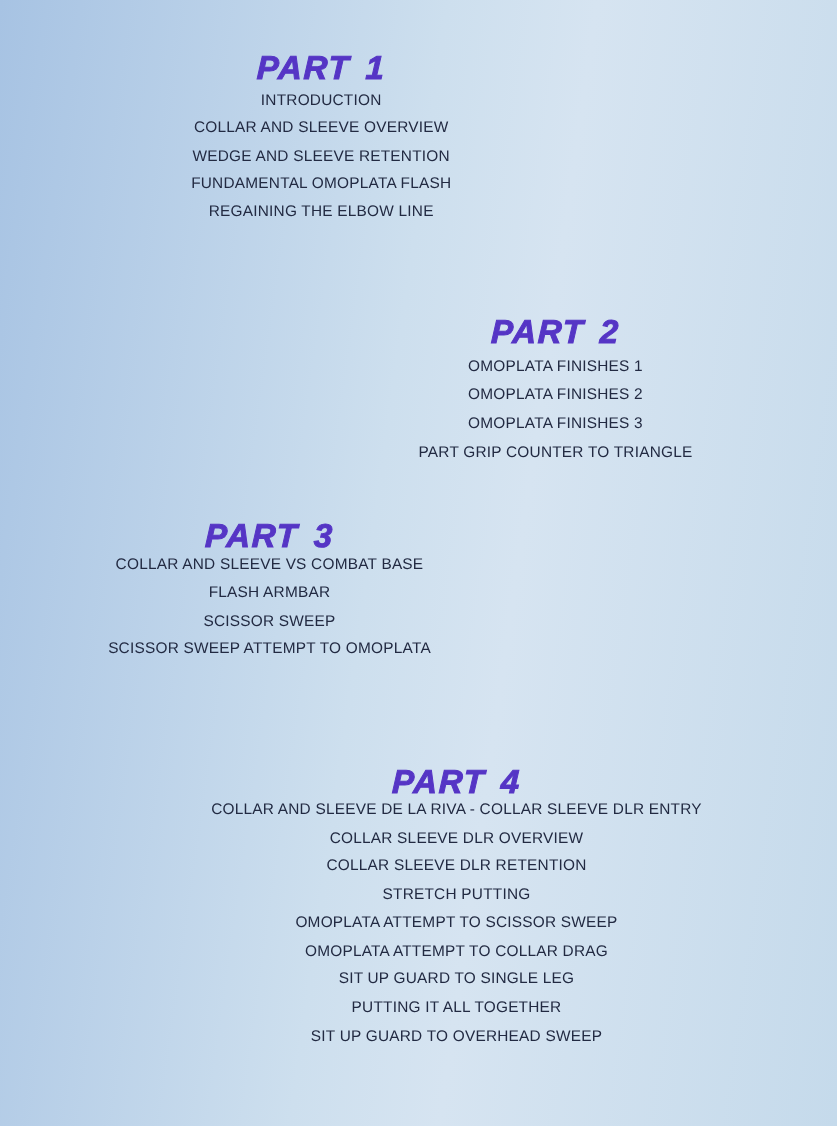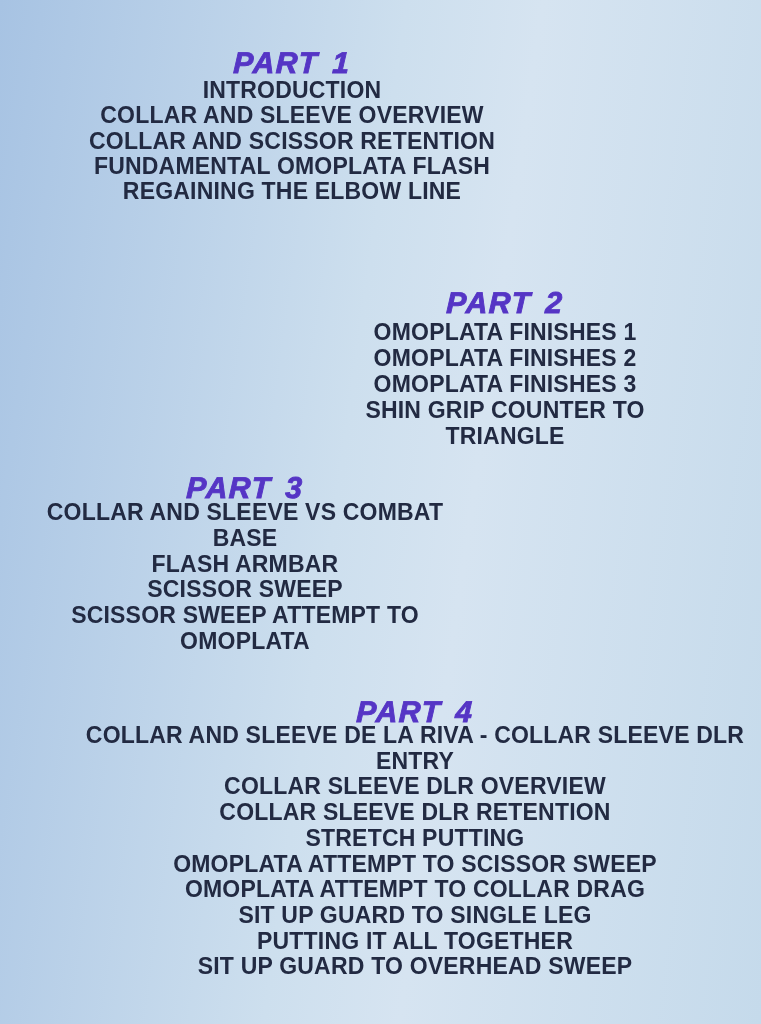--- a/index.html
+++ b/index.html
@@ -29,22 +29,22 @@
     font-family: "Liberation Sans", sans-serif;
     font-style: italic;
     font-weight: bold;
     font-size: 30px;
     line-height: 34px;
     letter-spacing: 1.5px;
     -webkit-text-stroke: 0.9px currentColor;
     transform: skewX(-2deg);
   }
   .items {
-    font-weight: bold;
-    font-size: 23px;
+    font-weight: normal;
+    font-size: 14px;
     letter-spacing: 0.2px;
   }
   .item {
     white-space: pre-line;
   }
   
   .part-1 { top: 46px; left: 2px; width: 580px; }
   .part-1 .items { margin-top: -2px; }
   .part-1 .item { line-height: 25.3px; }
   .part-1 .item.multiline { line-height: 19px; padding: 3px 0; }
@@ -66,35 +66,35 @@
 
 <div id="page-root">
     <section class="part part-1">
       <div class="heading" style="color: rgb(85, 53, 197);">
         <span>PART</span>
         <span>1</span>
       </div>
       <div class="items">
         <div class="item">INTRODUCTION</div>
         <div class="item">COLLAR AND SLEEVE OVERVIEW</div>
-        <div class="item">COLLAR AND SCISSOR RETENTION</div>
+        <div class="item">WEDGE AND SLEEVE RETENTION</div>
         <div class="item">FUNDAMENTAL OMOPLATA FLASH</div>
         <div class="item">REGAINING THE ELBOW LINE</div>
       </div>
     </section>
     <section class="part part-2">
       <div class="heading" style="color: rgb(85, 53, 197);">
         <span>PART</span>
         <span>2</span>
       </div>
       <div class="items">
         <div class="item">OMOPLATA FINISHES 1</div>
         <div class="item">OMOPLATA FINISHES 2</div>
         <div class="item">OMOPLATA FINISHES 3</div>
-        <div class="item">SHIN GRIP COUNTER TO TRIANGLE</div>
+        <div class="item">PART GRIP COUNTER TO TRIANGLE</div>
       </div>
     </section>
     <section class="part part-3">
       <div class="heading" style="color: rgb(85, 53, 197);">
         <span>PART</span>
         <span>3</span>
       </div>
       <div class="items">
         <div class="item">COLLAR AND SLEEVE VS COMBAT BASE</div>
         <div class="item">FLASH ARMBAR</div>

